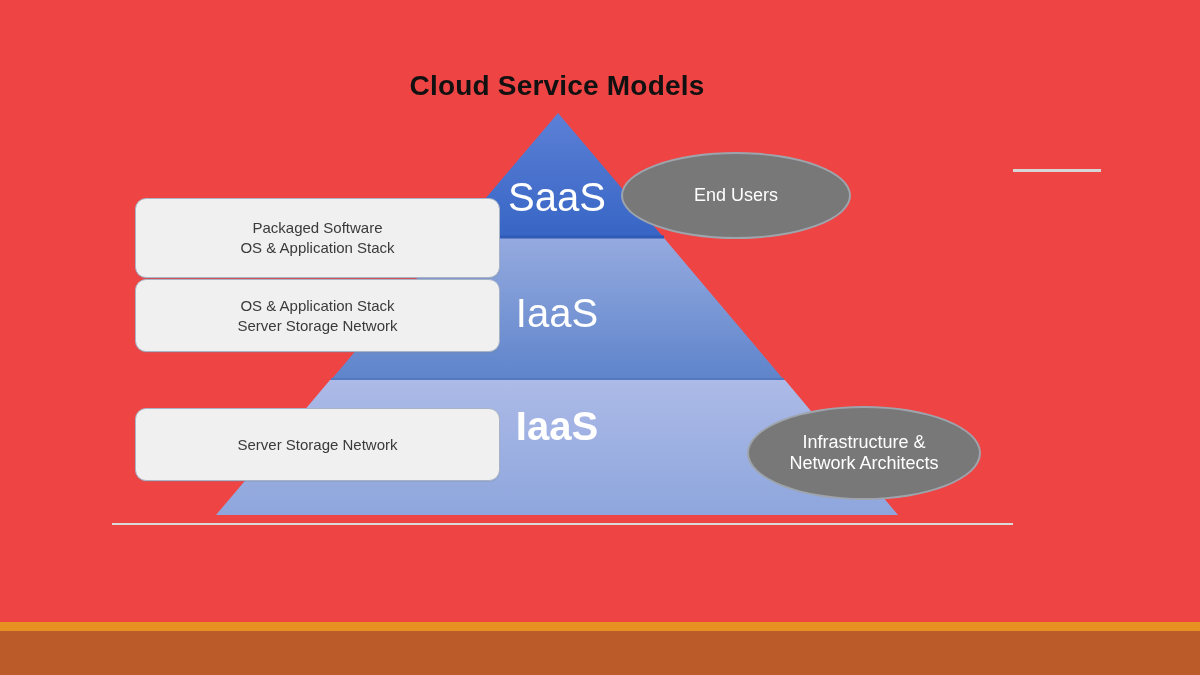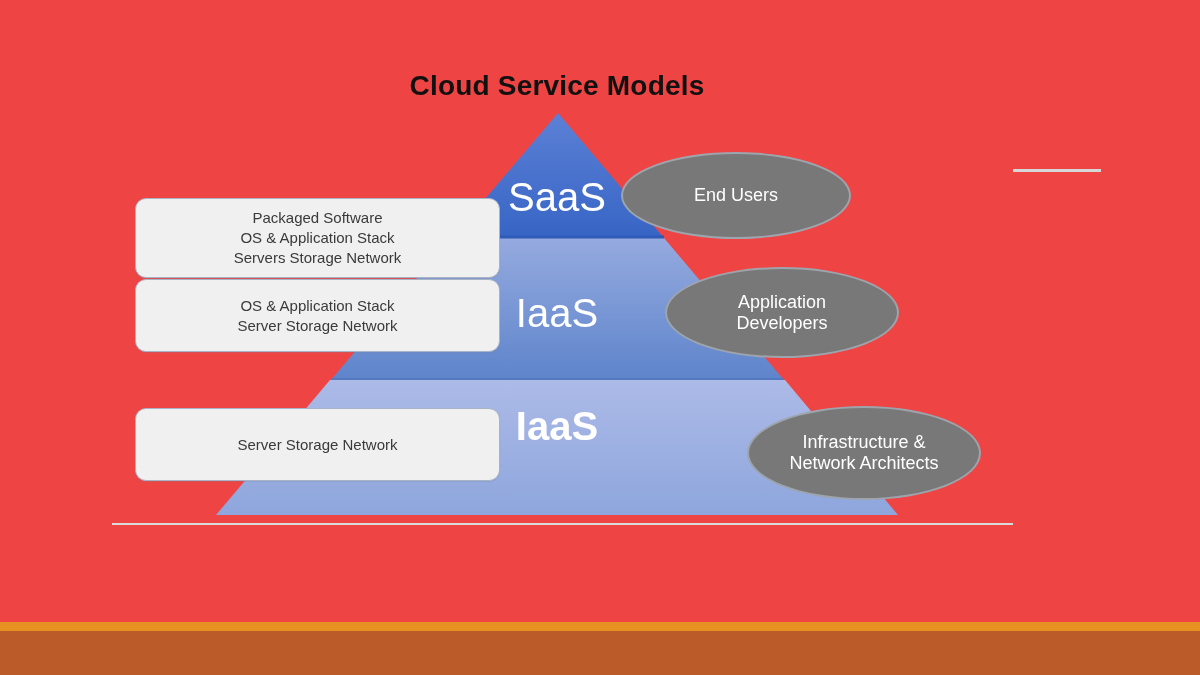--- a/index.html
+++ b/index.html
@@ -145,40 +145,36 @@
     <polygon points="558,113 664,238 452,238" fill="url(#gradSaas)"></polygon>
     <polygon points="451,238 664,238 784,380 331,380" fill="url(#gradPaas)"></polygon>
     <polygon points="330,380 785,380 898,515 216,515" fill="url(#gradIaas)"></polygon>
     <line x1="452" y1="237" x2="664" y2="237" stroke="#2F5BB7" stroke-width="3"></line>
     <line x1="331" y1="379" x2="784" y2="379" stroke="#5479C0" stroke-width="2"></line>
   </svg>
 
   <div class="stack-box box-saas">
     <div class="line">Packaged Software</div>
     <div class="line">OS &amp; Application Stack</div>
-    <div class="line">Servers Storage Network</div>
   </div>
   <div class="stack-box box-paas">
     <div class="line">OS &amp; Application Stack</div>
     <div class="line">Server Storage Network</div>
   </div>
   <div class="stack-box box-iaas">
     <div class="line">Server Storage Network</div>
   </div>
 
   <div class="tier-label saas">SaaS</div>
   <div class="tier-label paas">IaaS</div>
   <div class="tier-label iaas">IaaS</div>
 
   <div class="audience-ellipse ellipse-endusers">
     <div class="ellipse-text">End Users</div>
   </div>
-  <div class="audience-ellipse ellipse-appdev">
-    <div class="ellipse-text">Application Developers</div>
-  </div>
   <div class="audience-ellipse ellipse-infra">
     <div class="ellipse-text">Infrastructure &amp; Network Architects</div>
   </div>
 
   <div class="baseline-rule"></div>
   <div class="topright-rule"></div>
 
   <div class="footer-accent"></div>
   <div class="footer-bar"></div>
 

